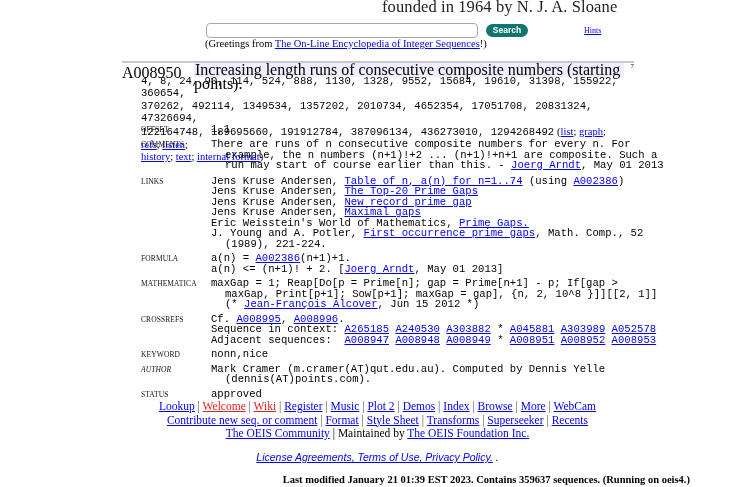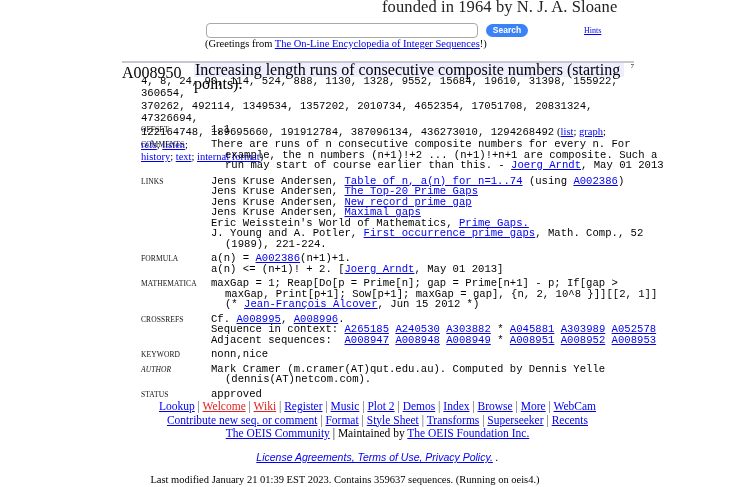--- a/index.html
+++ b/index.html
@@ -5,21 +5,21 @@
   html, body { margin: 0; padding: 0; background: #ffffff; }
   body { width: 755px; height: 487px; overflow: hidden; position: relative;
          font-family: "Liberation Serif", "DejaVu Serif", serif; font-size: 11.5px; color: #000; }
   a { color: #0000ee; text-decoration: underline; }
   .mono { font-family: Liberation Mono, monospace; font-size: 10.6px; }
 
   .founded { position: absolute; left: 382px; top: -3px; font-size: 16.5px; color: #222; letter-spacing: 0.1px; }
 
   .searchrow { position: absolute; left: 206px; top: 22px; height: 16px; display: flex; align-items: center; }
   .searchbox { width: 270px; height: 13px; border: 1px solid #a8a8a8; border-radius: 4px; background: #fff; padding: 0; margin: 0; }
-  .searchbtn { margin-left: 8px; width: 42px; height: 13px; border-radius: 7px; background: #3b82f6; color: #fff;
+  .searchbtn { margin-left: 8px; width: 42px; height: 13px; border-radius: 7px; background: #0f766e; color: #fff;
                font-family: "Liberation Sans", "DejaVu Sans", sans-serif; font-size: 8.5px; font-weight: bold;
                display: flex; align-items: center; justify-content: center; border: none; }
   .hints { margin-left: 12px; font-size: 8px; padding-left: 44px; }
   .greet { position: absolute; left: 205px; top: 38px; font-size: 10.5px; }
 
   .seqhead { position: absolute; left: 122px; top: 61px; width: 512px; height: 14px; border-top: 2px solid #c8c8d0; }
   .seqhead .anum { position: absolute; left: 0; top: 1px; width: 72px; height: 12px; background: #fff; font-size: 16px; }
   .seqhead .title { position: absolute; left: 72px; top: 0; right: 10px; height: 14px; background: #eeeeff;
                     font-size: 16px; padding-left: 0; line-height: 14px; }
   .seqhead .title span { margin-left: 1px; }
@@ -34,21 +34,21 @@
   .flabel { position: absolute; left: 0; font-family: "Liberation Serif", "DejaVu Serif", serif; font-size: 7.5px;
             color: #111; letter-spacing: 0.1px; }
   .fval { margin-left: 70px; white-space: pre; line-height: 10.5px; }
   .indent { padding-left: 14px; }
 
   .footer-links { position: absolute; left: 0; width: 755px; text-align: center; font-size: 11.5px; line-height: 13.5px; top: 400px; }
   .footer-links .red { color: #dd2222; }
   .sep { color: #555; }
   .license { position: absolute; left: 0; width: 755px; top: 451px; text-align: center;
              font-family: "Liberation Sans", "DejaVu Sans", sans-serif; font-style: italic; font-size: 10.5px; }
-  .lastmod { position: absolute; left: 0; width: 690px; top: 474px; text-align: center; font-size: 10.5px; }
+  .lastmod { position: absolute; left: 0; width: 690px; top: 474px; text-align: right; font-size: 10.5px; font-weight: bold; }
 </style>
 </head>
 <body>
 
 <div class="founded">founded in 1964 by N. J. A. Sloane</div>
 
 <div class="searchrow">
   <input class="searchbox" type="text" placeholder="" style="">
   <button class="searchbtn">Search</button>
   <a class="hints" href="#">Hints</a>
@@ -115,21 +115,21 @@
   </div>
 
   <div class="frow" style="margin-top:4px;">
     <span class="flabel" style="top:1px;text-align:center;">KEYWORD</span>
     <div class="fval mono">nonn,nice</div>
   </div>
 
   <div class="frow" style="margin-top:4px;">
     <span class="flabel" style="top:1px;font-style:italic;">AUTHOR</span>
     <div class="fval mono"><span>Mark Cramer (m.cramer(AT)qut.edu.au). Computed by Dennis Yelle</span>
-<span class="indent">(dennis(AT)netcom.com).</span></div>
+<span class="indent">(dennis(AT)points.com).</span></div>
   </div>
 
   <div class="frow" style="margin-top:4px;">
     <span class="flabel" style="top:1px;">STATUS</span>
     <div class="fval mono">approved</div>
   </div>
 </div>
 
 <div class="footer-links">
   <div>

